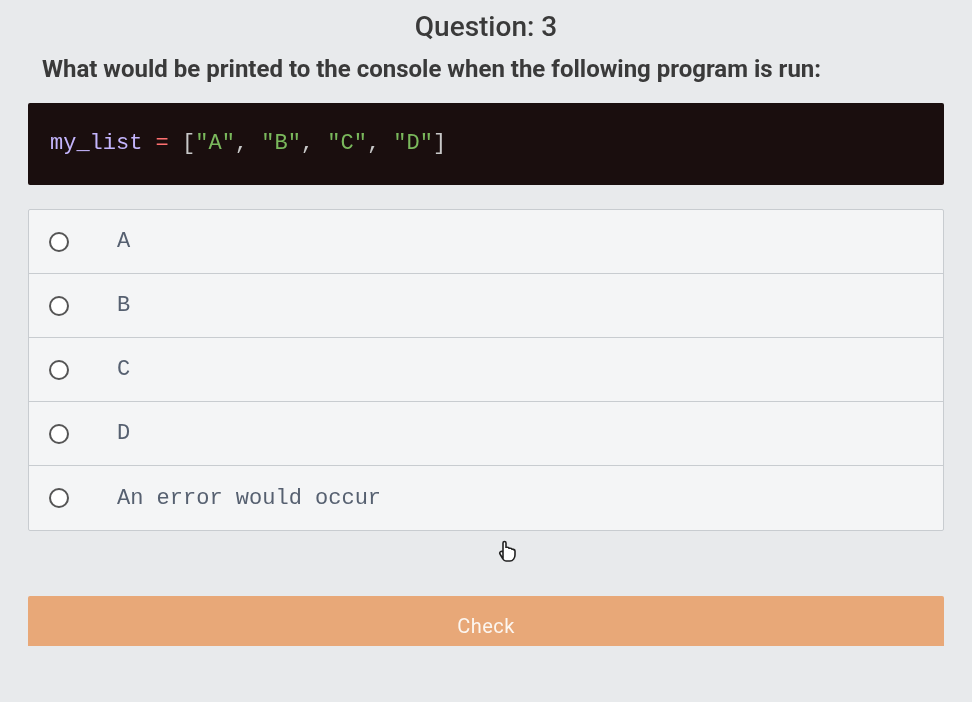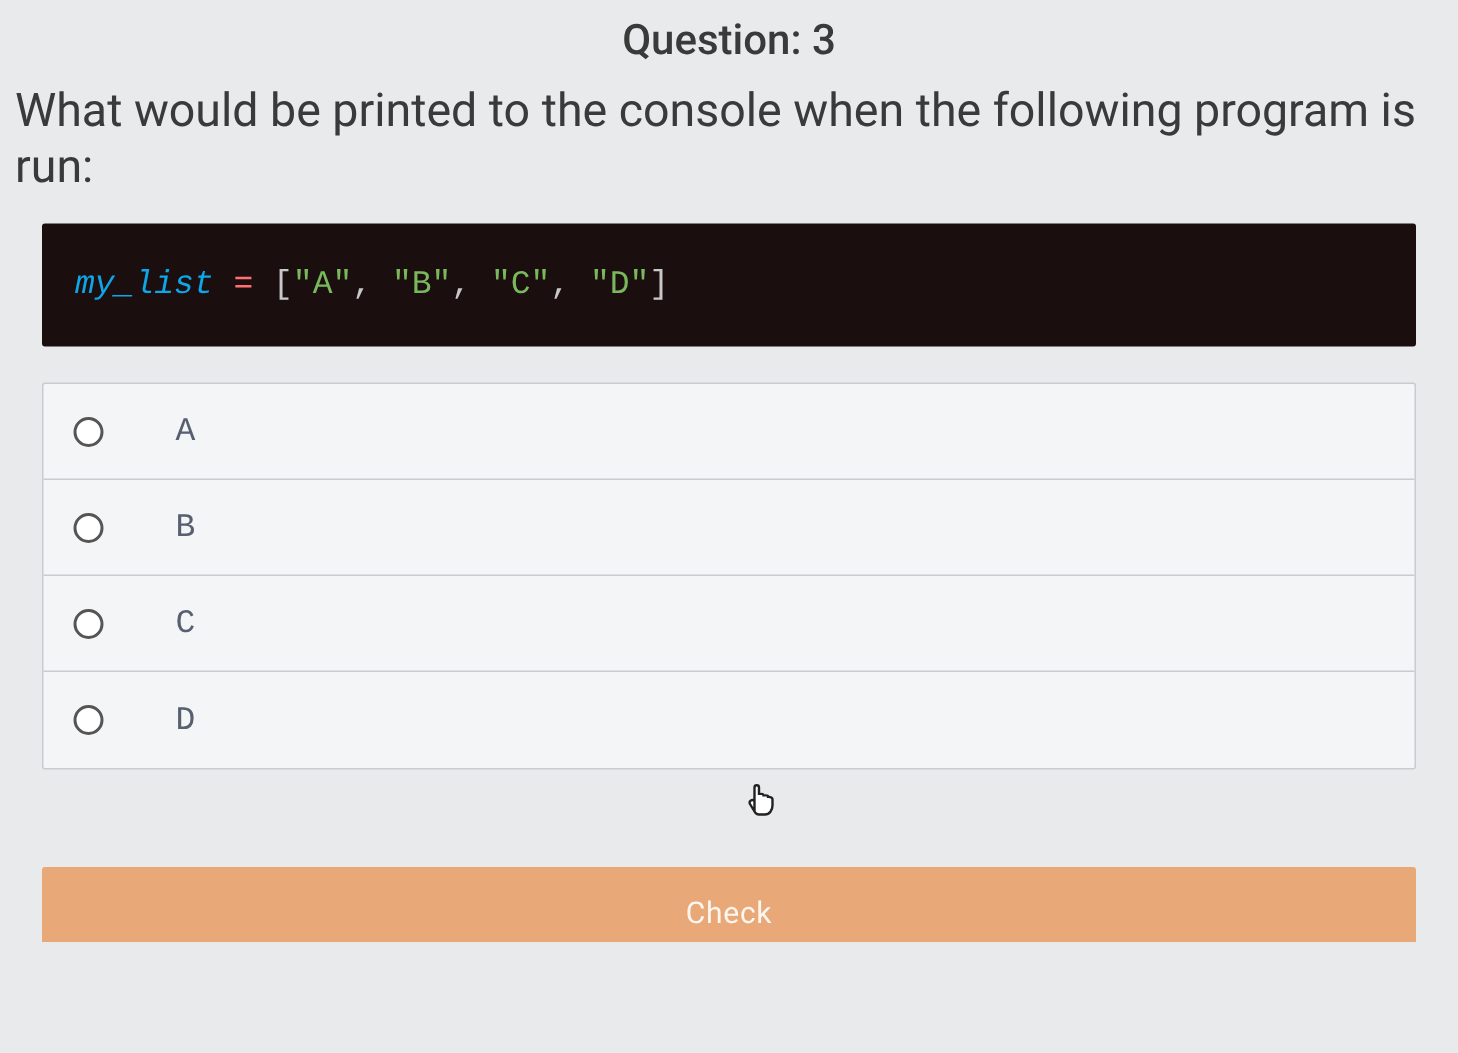--- a/index.html
+++ b/index.html
@@ -18,40 +18,41 @@
       padding: 10px 0 0 0;
     }
     .question-header {
       font-size: 28px;
       font-weight: 500;
       color: #3a3a3a;
       text-align: center;
       margin-bottom: 12px;
     }
     .question-text {
-      font-size: 31px;
+      font-size: 24px;
       color: #3a3a3a;
       padding: 0 10px 20px 10px;
-      font-weight: 400;
+      font-weight: 700;
+      margin-left: 32px;
     }
     .main-content {
       padding: 0 28px;
     }
     .code-block {
       background: #1a0e0e;
       color: #fff;
       padding: 24px 22px;
       font-family: "Courier New", Consolas, monospace;
       font-size: 22px;
       line-height: 1.55;
       margin-bottom: 24px;
       border-radius: 2px;
     }
     .code-line { white-space: pre; }
-    .tok-var { color: #0ea5e9; font-style: italic; }
+    .tok-var { color: #c4b5fd; }
     .tok-op { color: #ff7070; }
     .tok-punct { color: #c8c8c8; }
     .tok-str { color: #7ab85c; }
     .tok-func { color: #6fb8d8; }
     .tok-kw { color: #c678dd; }
     .tok-num { color: #d19a66; }
     .options {
       background: #f4f5f6;
       border: 1px solid #c8ccd0;
       border-radius: 2px;
@@ -126,20 +127,24 @@
         <div class="option-label">B</div>
       </div>
       <div class="option-row">
         <div class="radio"></div>
         <div class="option-label">C</div>
       </div>
       <div class="option-row">
         <div class="radio"></div>
         <div class="option-label">D</div>
       </div>
+      <div class="option-row">
+        <div class="radio"></div>
+        <div class="option-label">An error would occur</div>
+      </div>
     </div>
 
     <div class="cursor-area">
       <span class="cursor-icon">
         <svg width="22" height="26" viewBox="0 0 22 26" fill="none" stroke="#222" stroke-width="1.6">
           <path d="M8 22 L8 6 C8 4 11 4 11 6 L11 11 C11 10 14 10 14 11 L14 12 C14 11 17 11 17 12 L17 13 C17 12 20 12 20 14 L20 18 C20 21 18 24 15 24 L11 24 C9.5 24 8.5 23 8 22 L5 17 C4 15 6.5 13.5 8 15 L8 16" fill="#fff"></path>
         </svg>
       </span>
     </div>
 

